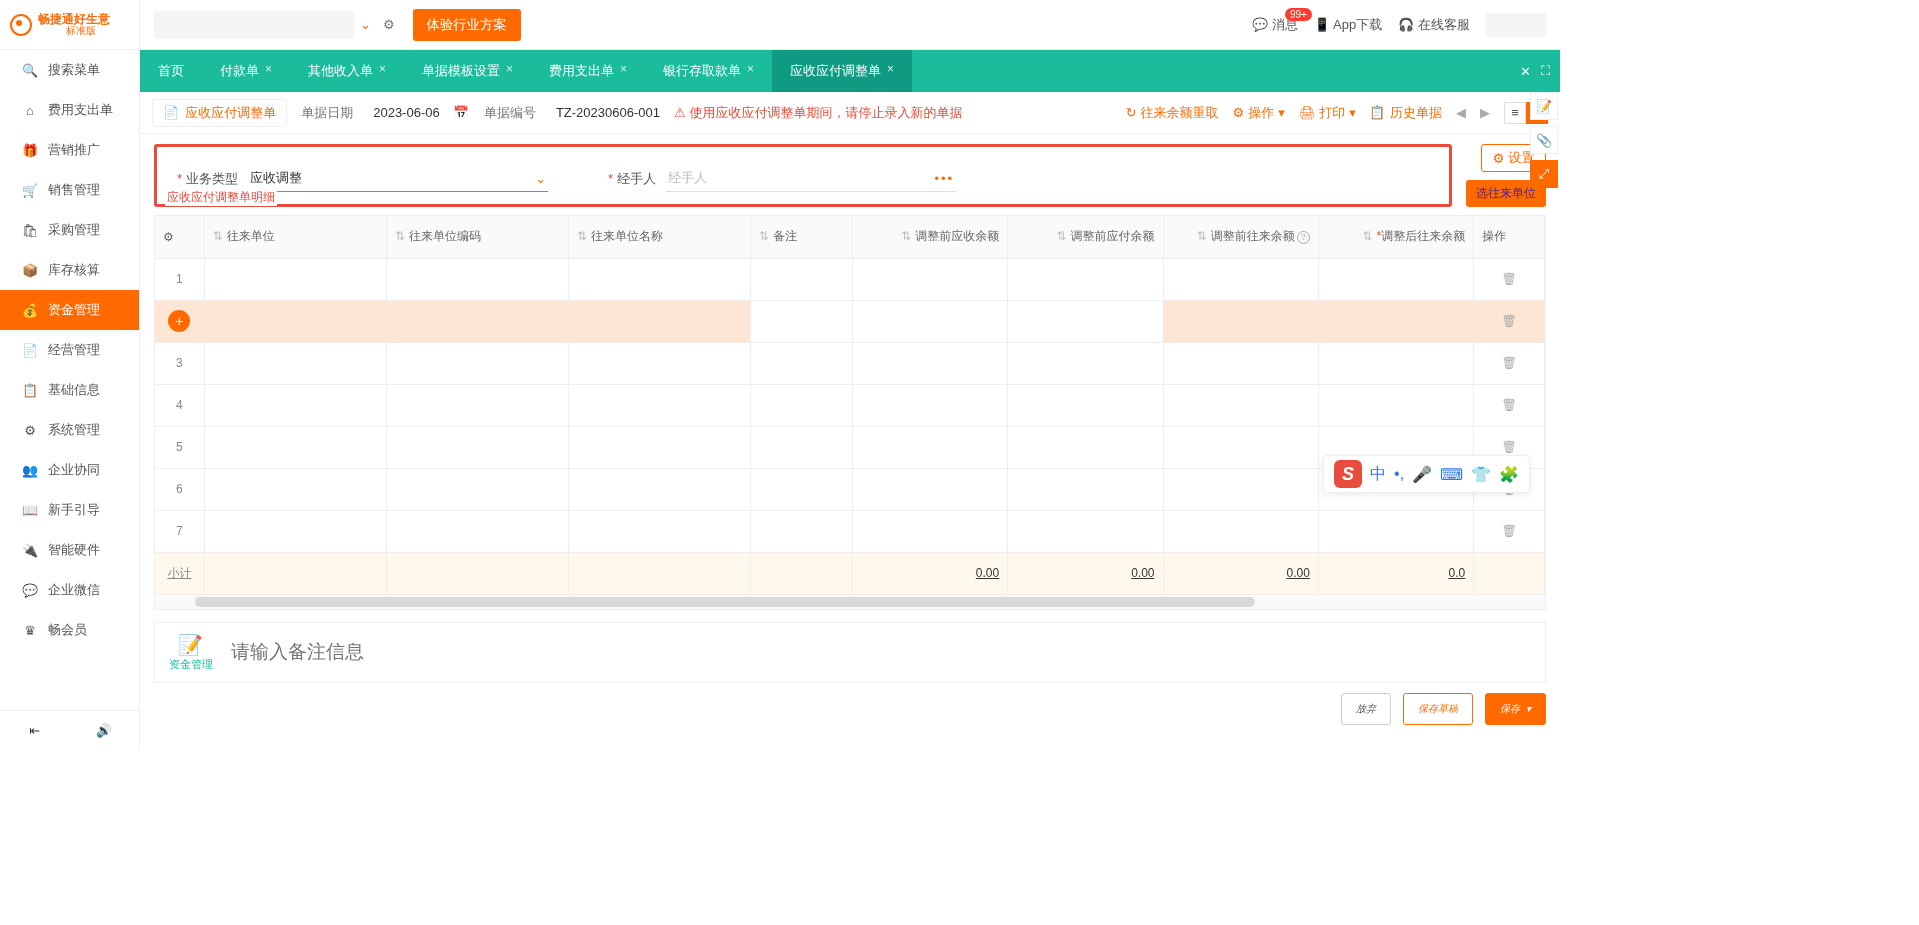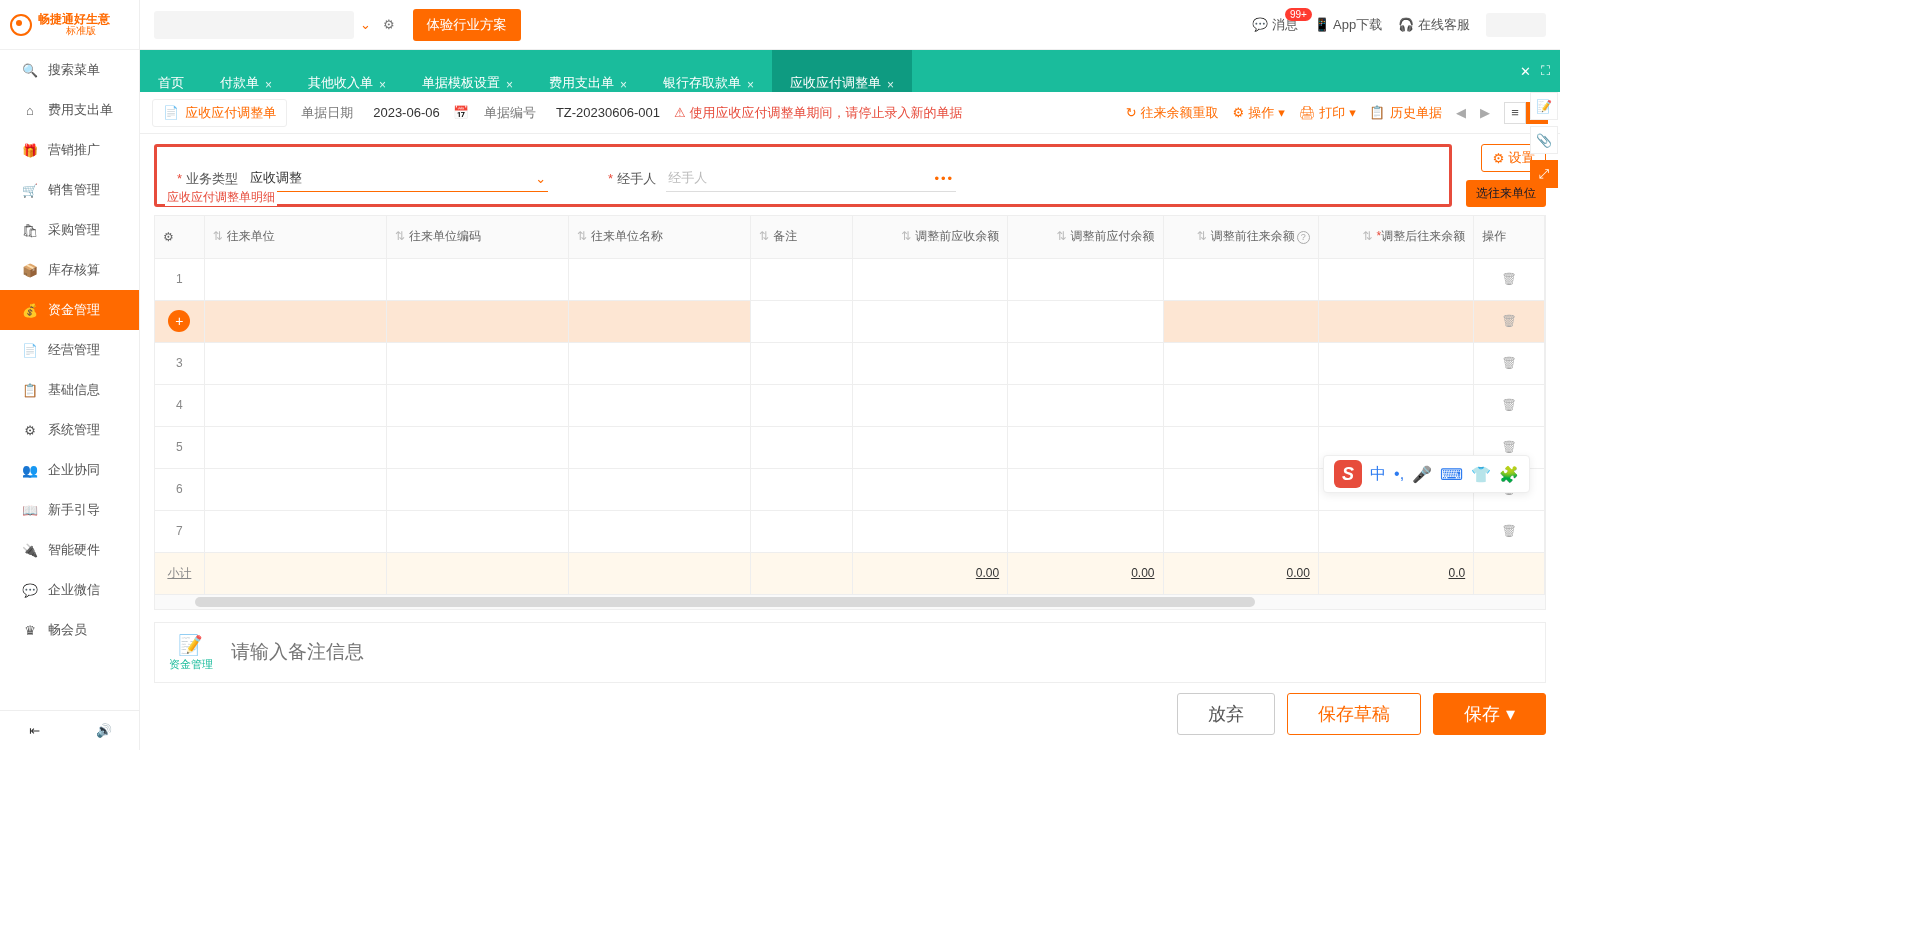--- a/index.html
+++ b/index.html
@@ -26,21 +26,21 @@
 .chev { color:#ff6a00; margin-right:12px; }
 .gear { color:#777; margin-right:12px; cursor:pointer; }
 .btn-primary { background:#ff6a00; color:#fff; border:none; padding:7px 14px; border-radius:3px; cursor:pointer;margin-left:6px; }
 .top-right { margin-left:auto; display:flex; align-items:center; gap:16px; color:#555; }
 .badge { position:relative; }
 .badge::after { content:attr(data-count); position:absolute; top:-8px; right:-14px; background:#ff3b30; color:#fff; font-size:10px; padding:1px 5px; border-radius:8px; }
 .avatar-blank { width:60px; height:24px; background:#f4f4f4; border-radius:3px; }
 
 
 .tabs { height:42px; background:#1abc9c; display:flex; align-items:stretch; color:#fff; }
-.tab { padding:0 18px; display:flex; align-items:flex-end; gap:6px; cursor:pointer; font-size:13px; }
+.tab { padding:12px 18px; display:flex; align-items:flex-start; gap:6px; cursor:pointer; font-size:13px; }
 .tab.active { background:#0e9b81; }
 .tab .x { font-size:12px; opacity:.85; }
 .tabs-end { margin-left:auto; display:flex; align-items:center; padding:0 10px; gap:10px; }
 .tabs-end span { cursor:pointer; }
 
 
 .doc-hdr { height:42px; background:#fff; border-bottom:1px solid #eee; display:flex; align-items:center; padding:0 12px; gap:14px; font-size:13px; }
 .doc-pill { border:1px solid #eee; border-radius:3px; padding:4px 10px; display:flex; align-items:center; gap:6px; color:#ff6a00; }
 .lbl { color:#777; }
 .val { color:#333; margin-left:6px; }
@@ -82,36 +82,36 @@
 .scroll-x { height:14px; background:#fafafa; position:relative; }
 .scroll-thumb { position:absolute; left:40px; top:2px; height:10px; width:1060px; background:#d9d9d9; border-radius:5px; }
 
 
 .remark { margin:12px 14px 0; border:1px solid #eee; padding:10px 14px; display:flex; align-items:center; gap:18px; }
 .remark-icon { display:flex; flex-direction:column; align-items:center; color:#1abc9c; font-size:11px; }
 .remark input { border:none; outline:none; flex:1; font-size:19px; color:#999; }
 
 
 .footer { margin:10px 14px 0; display:flex; justify-content:flex-end; gap:12px; padding-bottom:10px; }
-.btn { padding:8px 30px; border-radius:3px; cursor:pointer; font-size:18px; }
+.btn { padding:8px 14px; border-radius:3px; cursor:pointer; font-size:10px;font-style:italic; }
 .btn-ghost { background:#fff; border:1px solid #ccc; color:#555; }
 .btn-outline { background:#fff; border:1px solid #ff6a00; color:#ff6a00; }
 .btn-save { background:#ff6a00; border:1px solid #ff6a00; color:#fff; display:flex; align-items:center; gap:6px; }
 
 
 .right-rail { position:absolute; right:0; top:92px; width:30px; display:flex; flex-direction:column; gap:6px; }
 .rail-btn { width:28px; height:28px; background:#fff; border:1px solid #eee; display:flex; align-items:center; justify-content:center; cursor:pointer; }
 .rail-btn.orange { background:#ff6a00; border-color:#ff6a00; color:#fff; }
 
 
 .ime { position:absolute; right:30px; top:455px; display:flex; align-items:center; gap:8px; background:#fff; border:1px solid #eee; border-radius:4px; padding:4px 10px; box-shadow:0 2px 8px rgba(0,0,0,.08); }
 .ime-s { width:28px; height:28px; background:#e74c3c; color:#fff; border-radius:6px; display:flex; align-items:center; justify-content:center; font-weight:bold; font-size:18px; font-style:italic; }
 .ime span.blue { color:#2d7bf0; font-size:16px; }
 
-.select-unit-btn { background:#ff6a00; color:#0f172a; border:none; padding:5px 10px; border-radius:3px; cursor:pointer; font-size:12px; }
+.select-unit-btn { background:#ff6a00; color:#4c1d95; border:none; padding:5px 10px; border-radius:3px; cursor:pointer; font-size:12px; }
 .info-i { display:inline-flex; width:13px; height:13px; border:1px solid #aaa; border-radius:50%; align-items:center; justify-content:center; font-size:9px; color:#aaa; margin-left:2px; }
 </style>
 </head>
 <body>
 
 <div class="app">
 
   <div class="sidebar">
     <div class="logo-area">
       <span class="logo-circle"></span>

